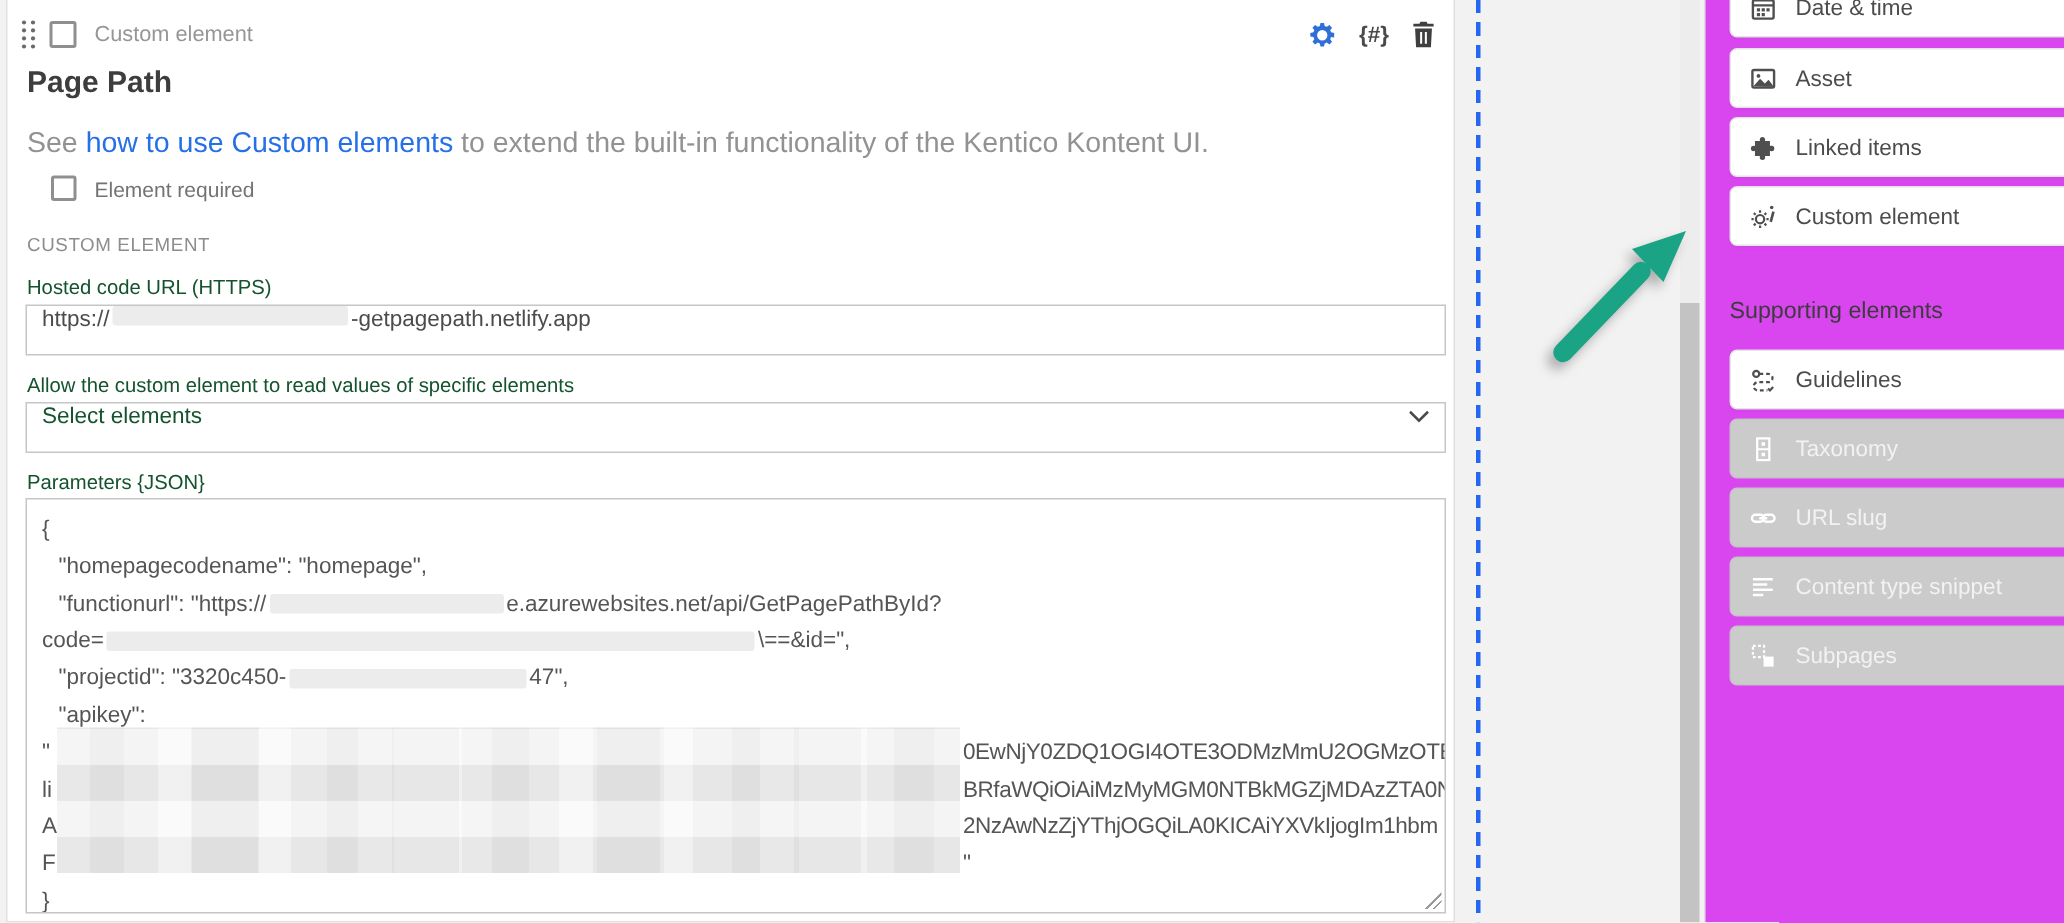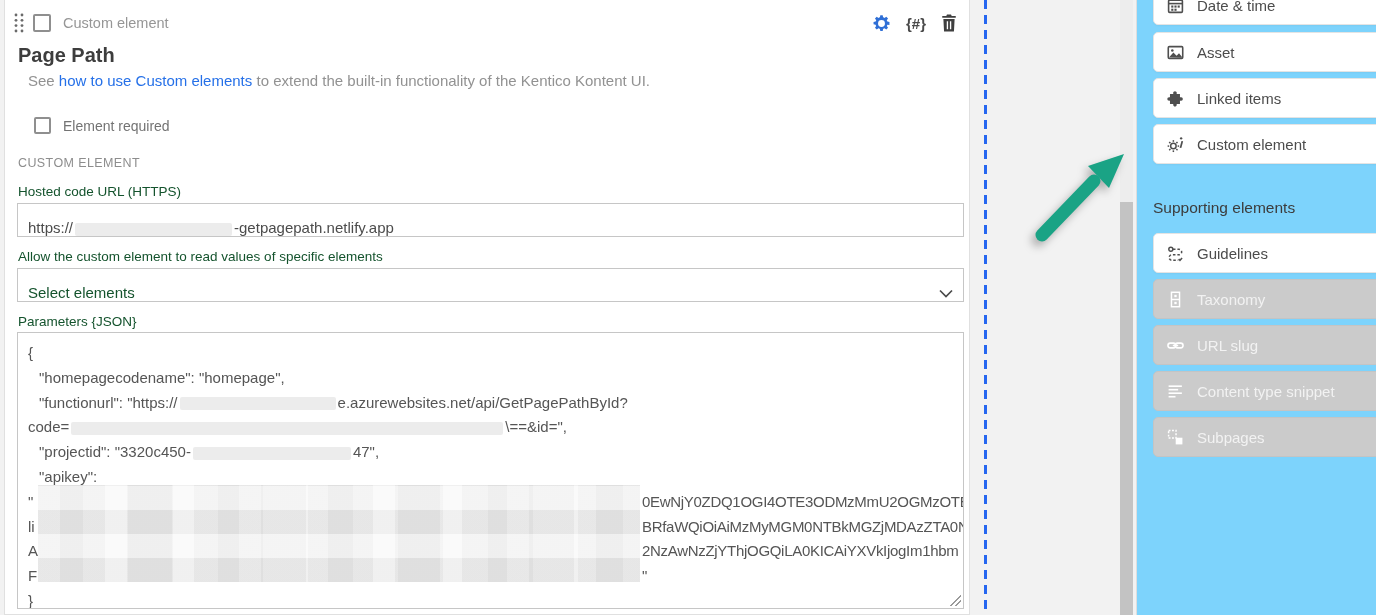--- a/index.html
+++ b/index.html
@@ -12,30 +12,30 @@
   .card-header{position:absolute;left:8px;top:10px;right:12px;height:26px;display:flex;align-items:center;}
   .drag-handle{width:12px;height:22px;margin-right:8px;cursor:grab;display:flex;align-items:center;}
   .chk{width:18px;height:18px;border:2px solid #8f8f8f;border-radius:2px;background:#fff;box-sizing:border-box;}
   .card-header .chk{margin-right:12px;}
   .type-label{font-size:14.5px;color:#969696;}
   .header-icons{margin-left:auto;display:flex;align-items:center;gap:15px;}
   .icon-btn{display:flex;align-items:center;justify-content:center;cursor:pointer;background:none;border:none;padding:0;}
   .macro-btn{font-size:15px;color:#4a4a4a;font-weight:600;letter-spacing:0px;}
 
   .page-title{position:absolute;left:13px;top:44px;font-size:20px;font-weight:700;color:#3d3d3d;}
-  .desc{position:absolute;left:13px;top:72px;font-size:15px;color:#929292;margin-left:10px;}
+  .desc{position:absolute;left:13px;top:85px;font-size:19px;color:#929292;}
   .desc a{color:#2570e8;text-decoration:none;}
   .req-row{position:absolute;left:29px;top:117px;display:flex;align-items:center;}
   .req-row .chk{width:17px;height:17px;margin-right:12px;}
   .req-label{font-size:14px;color:#737373;text-align:center;}
   .section-label{position:absolute;left:13px;top:156px;font-size:12.5px;color:#8d8d8d;letter-spacing:.4px;}
 
   .field-label{position:absolute;left:13px;font-size:13.5px;color:#14532d;}
   .input{position:absolute;left:12px;width:947px;height:34px;border:1px solid #c6c6c6;background:#fff;
-         box-sizing:border-box;display:flex;align-items:flex-end;padding:0 10px;font-size:15px;color:#4c4c4c;}
+         box-sizing:border-box;display:flex;align-items:flex-start;padding:0 10px;font-size:15px;color:#4c4c4c;}
   .placeholder{color:#14532d;}
   .redact{display:inline-block;height:13px;background:#ececec;border-radius:2px;vertical-align:middle;margin:0 2px;}
   .chev{margin-left:auto;}
 
   .params-box{position:absolute;left:12px;top:332px;width:947px;height:277px;border:1px solid #c6c6c6;
               background:#fff;box-sizing:border-box;padding:8px 10px;overflow:hidden;font-size:15px;color:#555;}
   .pline{position:relative;height:24.8px;line-height:24.8px;white-space:pre;z-index:2;}
   .pline.ind{padding-left:11px;}
   .tail{position:absolute;left:614px;top:0;white-space:pre;letter-spacing:-0.3px;}
   .mosaic{position:absolute;left:20px;top:152px;width:602px;height:97px;z-index:1;background-color:#f1f1f1;
@@ -47,21 +47,21 @@
           background:linear-gradient(135deg, transparent 0 50%, #9a9a9a 50% 57%, transparent 57% 72%, #9a9a9a 72% 79%, transparent 79%);}
 
   
   .blue-divider{position:absolute;left:984px;top:0;width:3px;height:615px;
           background:repeating-linear-gradient(180deg,#2667f0 0 9px,transparent 9px 15px);}
   .scroll-track{position:absolute;left:1120px;top:0;width:13px;height:615px;background:#ededed;}
   .scroll-thumb{position:absolute;left:1120px;top:202px;width:13px;height:413px;background:#c3c3c3;}
   .panel-sep{position:absolute;left:1136px;top:0;width:1px;height:615px;background:#dedede;}
 
   
-  .right-panel{position:absolute;left:1137px;top:0;width:239px;height:615px;background:#7dd3fc;}
+  .right-panel{position:absolute;left:1137px;top:0;width:239px;height:615px;background:#d946ef;}
   .el-item{position:absolute;left:16px;width:250px;height:40px;background:#fff;border:1px solid #e4e4e4;
            border-radius:5px;box-sizing:border-box;display:flex;align-items:center;padding-left:13px;gap:13px;
            font-size:15px;color:#4c4c4c;box-shadow:0 1px 2px rgba(0,0,0,0.04);cursor:grab;}
   .el-item .icon{color:#4f4f4f;display:flex;align-items:center;}
   .el-item.disabled{background:#cbcbcb;border-color:#c4c4c4;color:#f2f2f2;box-shadow:none;cursor:default;}
   .el-item.disabled .icon{color:#fff;}
   .support-heading{position:absolute;left:16px;top:199px;font-size:15.5px;font-weight:400;color:#3c3c3c;}
 
   .green-arrow{position:absolute;left:1020px;top:140px;z-index:5;
                filter:drop-shadow(-4px 5px 4px rgba(0,0,0,0.28));}

